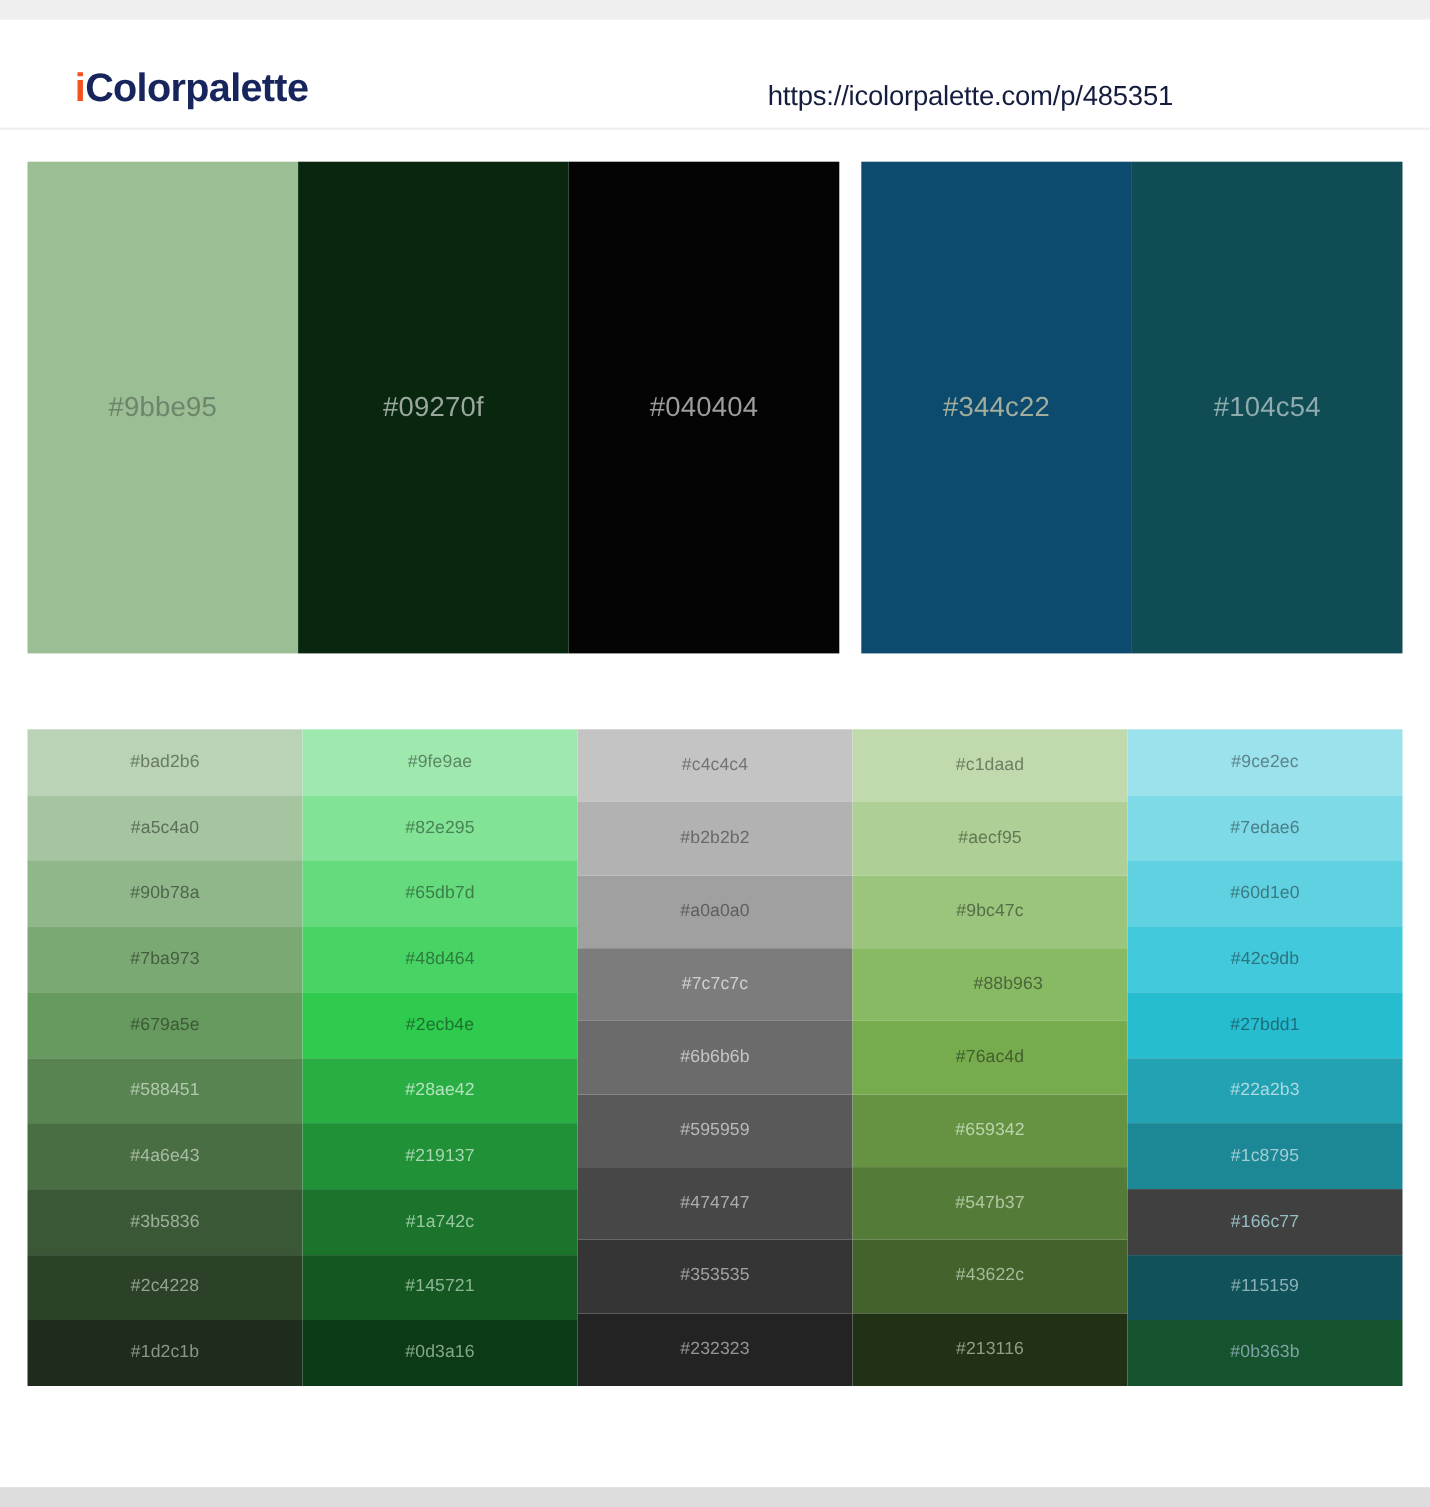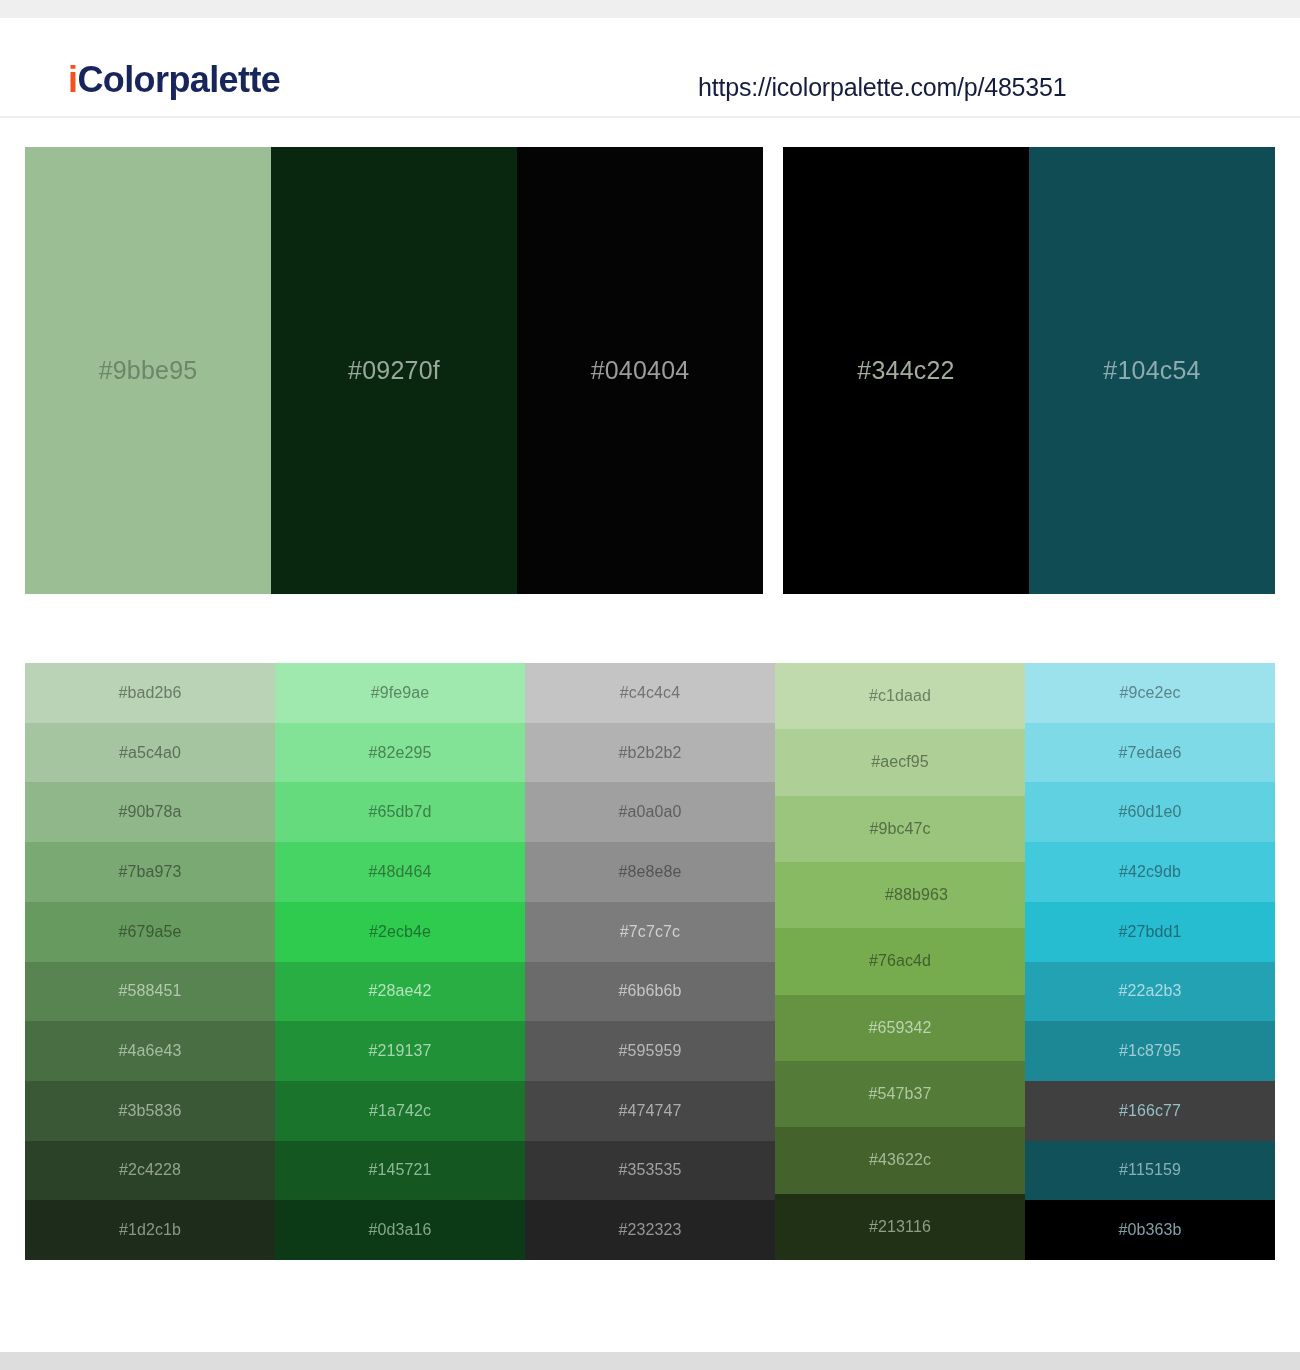--- a/index.html
+++ b/index.html
@@ -136,21 +136,21 @@
 <section class="palette-strip">
     <div class="palette-swatch" style="background: rgb(155, 190, 149);">
       <span class="hex-label" style="color: rgb(109, 133, 106);">#9bbe95</span>
     </div>
     <div class="palette-swatch" style="background: rgb(9, 39, 15);">
       <span class="hex-label" style="color: rgb(155, 168, 158);">#09270f</span>
     </div>
     <div class="palette-swatch" style="background: rgb(4, 4, 4);">
       <span class="hex-label" style="color: rgb(156, 156, 156);">#040404</span>
     </div>
-    <div class="palette-swatch" style="background: #000000; margin-left: 20px;">
+    <div class="palette-swatch" style="background: #0c4a6e; margin-left: 20px;">
       <span class="hex-label" style="color: rgb(163, 173, 155);">#344c22</span>
     </div>
     <div class="palette-swatch" style="background: rgb(16, 76, 84);">
       <span class="hex-label" style="color: rgb(143, 171, 175);">#104c54</span>
     </div>
   </section>
 
 <section class="shades-grid">
     <div class="shade-col">
       <div class="shade-cell" style="background: rgb(186, 210, 182);">
@@ -219,23 +219,20 @@
     <div class="shade-col">
       <div class="shade-cell" style="background: rgb(196, 196, 196);">
         <span class="hex-label" style="color: rgb(115, 115, 115);">#c4c4c4</span>
       </div>
       <div class="shade-cell" style="background: rgb(178, 178, 178);">
         <span class="hex-label" style="color: rgb(105, 105, 105);">#b2b2b2</span>
       </div>
       <div class="shade-cell" style="background: rgb(160, 160, 160);">
         <span class="hex-label" style="color: rgb(94, 94, 94);">#a0a0a0</span>
       </div>
-      <div class="shade-cell" style="background: rgb(142, 142, 142);">
-        <span class="hex-label" style="color: rgb(84, 84, 84);">#8e8e8e</span>
-      </div>
       <div class="shade-cell" style="background: rgb(124, 124, 124);">
         <span class="hex-label" style="color: rgb(208, 208, 208);">#7c7c7c</span>
       </div>
       <div class="shade-cell" style="background: rgb(107, 107, 107);">
         <span class="hex-label" style="color: rgb(197, 197, 197);">#6b6b6b</span>
       </div>
       <div class="shade-cell" style="background: rgb(89, 89, 89);">
         <span class="hex-label" style="color: rgb(185, 185, 185);">#595959</span>
       </div>
       <div class="shade-cell" style="background: rgb(71, 71, 71);">
@@ -298,19 +295,19 @@
       </div>
       <div class="shade-cell" style="background: rgb(28, 135, 149);">
         <span class="hex-label" style="color: rgb(162, 204, 212);">#1c8795</span>
       </div>
       <div class="shade-cell" style="background: #404040;">
         <span class="hex-label" style="color: rgb(149, 190, 198);">#166c77</span>
       </div>
       <div class="shade-cell" style="background: rgb(17, 81, 89);">
         <span class="hex-label" style="color: rgb(137, 176, 183);">#115159</span>
       </div>
-      <div class="shade-cell" style="background: #000000;">
+      <div class="shade-cell" style="background: #14532d;">
         <span class="hex-label" style="color: rgb(127, 161, 167);">#0b363b</span>
       </div>
     </div>
   </section>
 
 <div class="footer-band" style="background: rgb(221, 221, 221);"></div>
 
 </body></html>

